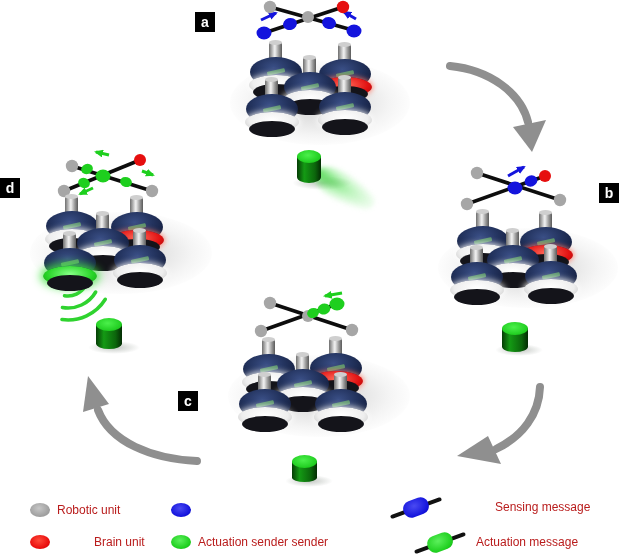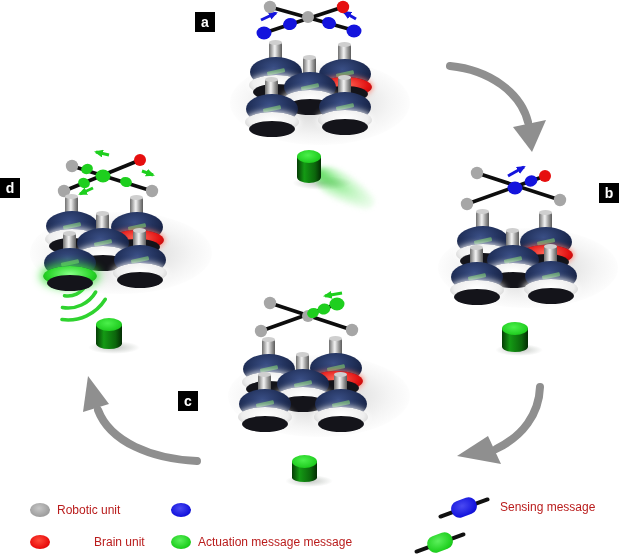--- a/index.html
+++ b/index.html
@@ -331,30 +331,31 @@
     </div>
     <div class="legend-item" style="left:30px;top:535px;gap:37px;">
       <span class="swatch red"></span>
       <span class="ltext">Brain unit</span>
     </div>
     <div class="legend-item" style="left:171px;top:503px;">
       <span class="swatch blue"></span>
     </div>
     <div class="legend-item" style="left:171px;top:535px;">
       <span class="swatch green"></span>
-      <span class="ltext">Actuation message message</span>
-    </div>
-    <div class="legend-item" style="left:436px;top:494px;">
+      <span class="ltext">Actuation sender sender</span>
+    </div>
+    <div class="legend-item" style="left:388px;top:494px;gap:43px;">
       <span class="msg-icon">
           <i class="wire"></i>
           <i class="blob blue"></i>
         </span>
       <span class="ltext">Sensing message</span>
     </div>
     <div class="legend-item" style="left:412px;top:529px;">
       <span class="msg-icon">
           <i class="wire"></i>
           <i class="blob green"></i>
         </span>
+      <span class="ltext">Actuation message</span>
     </div>
   </div>
 
 </div>
 
 </body></html>

